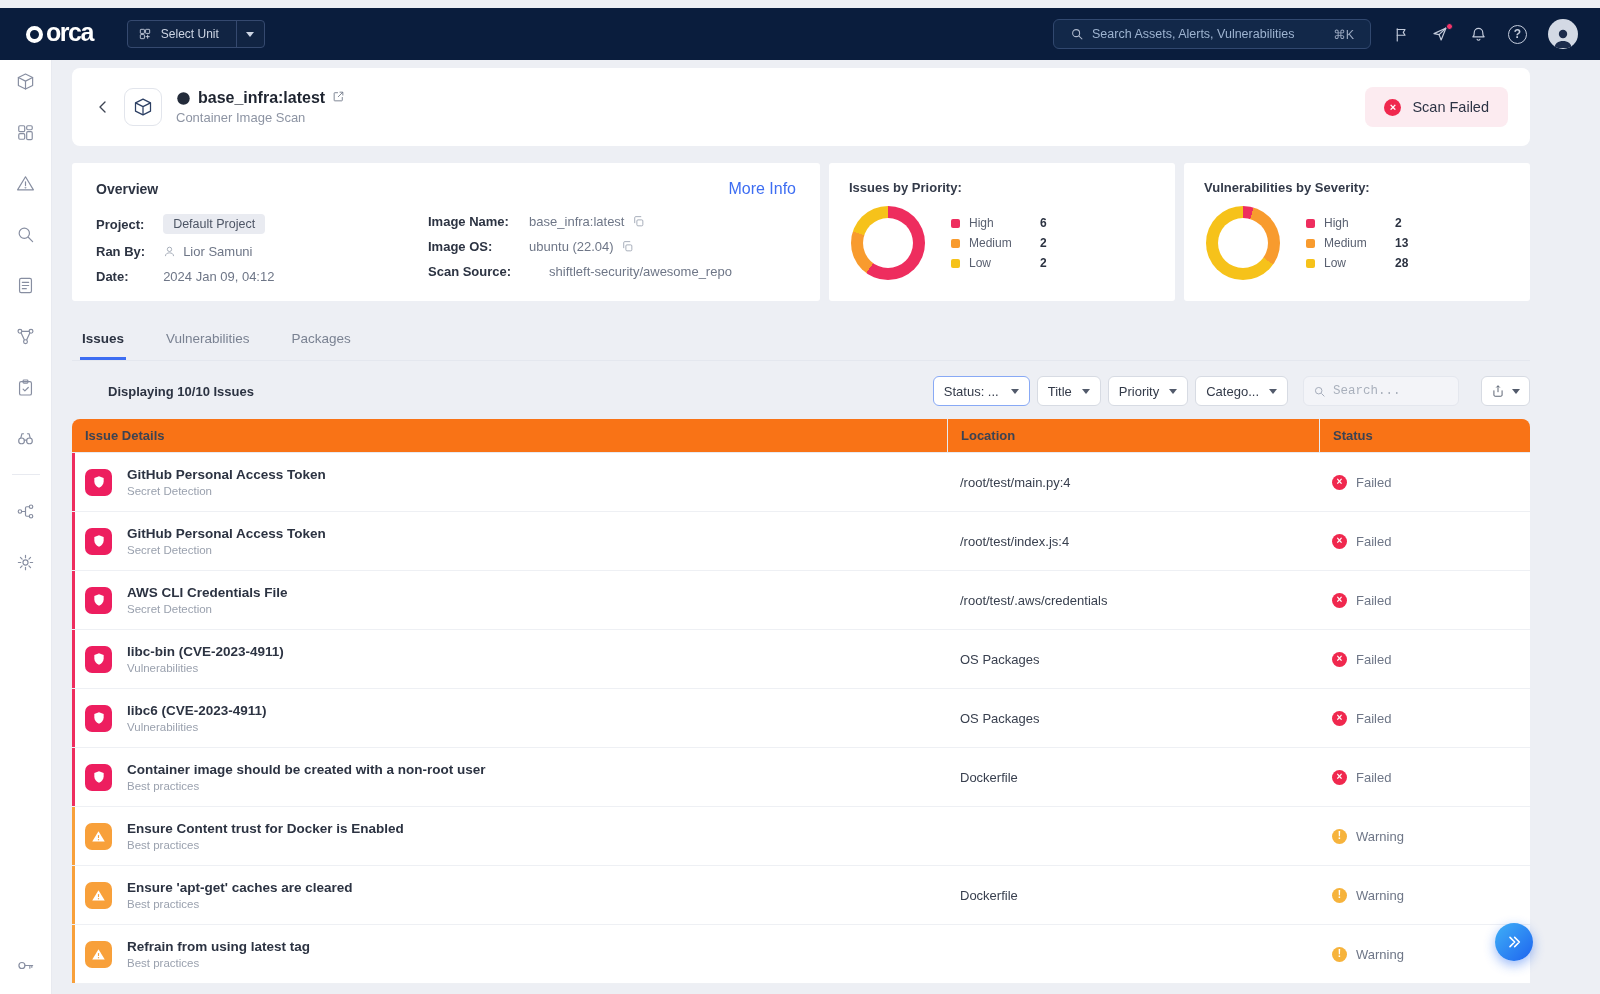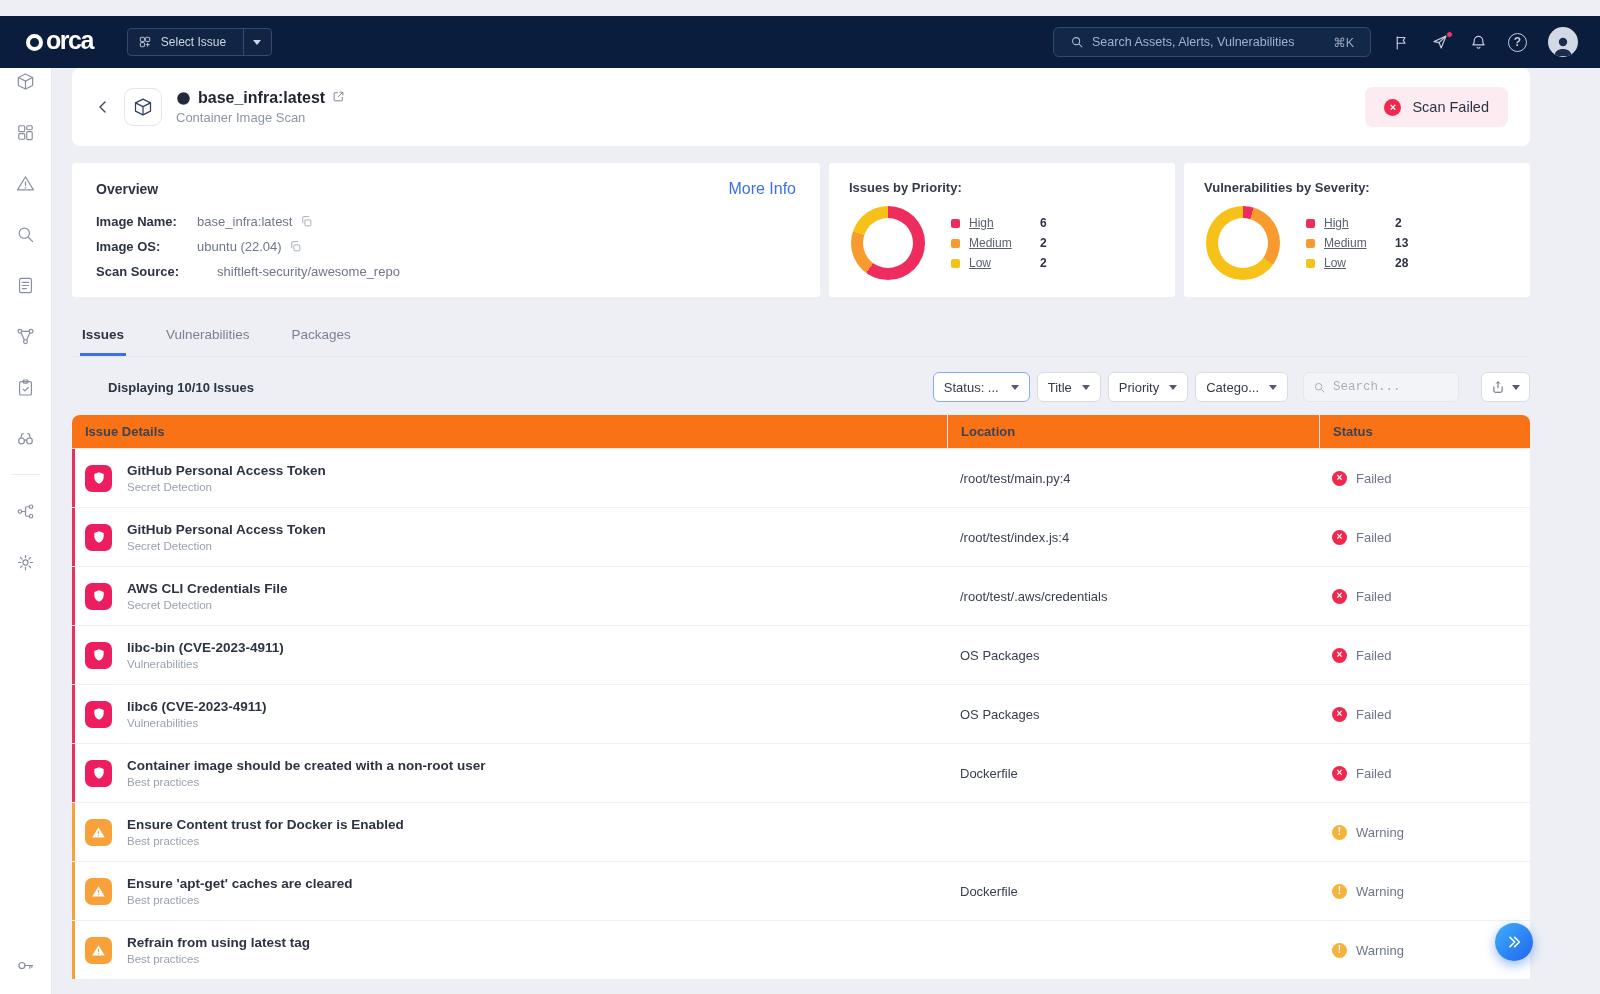--- a/index.html
+++ b/index.html
@@ -1,20 +1,20 @@
 <!DOCTYPE html>
 <html><head>
 <meta charset="utf-8">
 <style>
   * { margin:0; padding:0; box-sizing:border-box; }
   html,body { width:1600px; height:994px; overflow:hidden; background:#edeff4;
     font-family:"Liberation Sans", sans-serif; }
 
   
-  .topbar { position:absolute; top:16px; left:0; width:1600px; height:52px; background:#0a1d3d;
+  .topbar { position:absolute; top:8px; left:0; width:1600px; height:52px; background:#0a1d3d;
     display:flex; align-items:center; padding:0 22px 0 26px; z-index:40; }
   .logo { color:#fff; display:flex; align-items:center; gap:3px; cursor:pointer; }
   .logo-ring { width:17px; height:17px; border:4.5px solid #fff; border-radius:50%; }
   .logo-text { font-size:25px; font-weight:800; letter-spacing:-1.5px; line-height:1; transform:translateY(-2px); }
   .unit-btn { margin-left:34px; height:28px; background:rgba(255,255,255,0.03); border:1px solid #35496f;
     border-radius:4px; color:#cdd5e4; font-size:12px; display:flex; align-items:center; gap:9px;
     padding:0 10px; cursor:pointer; font-family:inherit; }
   .unit-btn svg { stroke:#cdd5e4; fill:none; stroke-width:1.5; }
   .unit-sep { width:1px; height:26px; background:#35496f; margin-left:8px; }
   .caret { width:0; height:0; border-left:4px solid transparent; border-right:4px solid transparent;
@@ -84,21 +84,21 @@
   .pill { background:#e9ebf1; border-radius:4px; padding:3px 10px; color:#4d5565; font-size:12.5px; }
   .copy-btn { display:flex; cursor:pointer; }
 
   .ch-title { font-size:13px; font-weight:700; color:#333a49; }
   .ch-body { display:flex; align-items:center; margin-top:11px; gap:26px; padding-left:2px; }
   .donut { width:74px; height:74px; border-radius:50%; position:relative; flex:0 0 auto; }
   .donut::after { content:""; position:absolute; inset:12px; border-radius:50%; background:#fff; }
   .legend { display:grid; row-gap:6px; }
   .lg-row { display:grid; grid-template-columns:9px 62px auto; align-items:center; column-gap:9px; font-size:12px; }
   .lg-sq { width:9px; height:9px; border-radius:2px; }
-  .lg-label { color:#596070;text-decoration:underline; }
+  .lg-label { color:#596070; }
   .lg-val { color:#2c3342; font-weight:700; }
 
   .tabs { display:flex; gap:38px; margin-top:30px; border-bottom:1px solid #e4e7ee; padding:0 8px; }
   .tab { font-size:13.5px; color:#7a8292; padding:0 2px 11px; cursor:pointer; border-bottom:3px solid transparent; }
   .tab.active { color:#2c3342; font-weight:700; border-bottom-color:#3d6df2; }
 
   .controls { display:flex; align-items:center; margin-top:15px; }
   .displaying { font-size:13px; font-weight:700; color:#2c3342;margin-left:36px; }
   .ctrl-right { margin-left:auto; display:flex; align-items:center; gap:7px; }
   .fbtn { height:30px; background:#fff; border:1px solid #d7dbe3; border-radius:6px; font-size:13px;
@@ -154,21 +154,21 @@
     <span class="logo-ring"></span>
       <span class="logo-text">orca</span>
   </div>
   <button class="unit-btn">
     <svg width="14" height="14" viewBox="0 0 24 24">
         <rect x="4" y="4" width="7" height="7" rx="1"></rect>
         <rect x="13" y="4" width="7" height="7" rx="1"></rect>
         <rect x="4" y="13" width="7" height="7" rx="1"></rect>
         <path d="M16.5 13v7M13 16.5h7"></path>
       </svg>
-    <span>Select Issue</span>
+    <span>Select Unit</span>
     <span class="unit-sep"></span>
     <span class="caret"></span>
   </button>
 
   <div class="tb-search">
     <svg width="14" height="14" viewBox="0 0 24 24">
         <circle cx="10.5" cy="10.5" r="6"></circle>
         <path d="M15.5 15.5L21 21"></path>
       </svg>
     <input class="tb-input" placeholder="Search Assets, Alerts, Vulnerabilities" style="">
@@ -322,20 +322,36 @@
     </div>
   </div>
 
   <div class="cards">
     <div class="card ov-card">
       <div class="ov-head">
         <span class="ov-title">Overview</span>
         <span class="more-info">More Info</span>
       </div>
       <div class="ov-cols">
+        <div class="ov-col left">
+          <span class="ov-label">Project:</span>
+          <span class="ov-val">
+              <span class="pill">Default Project</span>
+            </span>
+          <span class="ov-label">Ran By:</span>
+          <span class="ov-val">
+            <svg width="13" height="13" viewBox="0 0 24 24">
+                <circle cx="12" cy="8" r="4"></circle>
+                <path d="M4.5 20.5c0-4 3.4-6 7.5-6s7.5 2 7.5 6"></path>
+              </svg>
+            <span>Lior Samuni</span>
+          </span>
+          <span class="ov-label">Date:</span>
+          <span class="ov-val">2024 Jan 09, 04:12</span>
+        </div>
         <div class="ov-col">
           <span class="ov-label">Image Name:</span>
           <span class="ov-val">
             <span>base_infra:latest</span>
             <span class="copy-btn">
                 <svg width="13" height="13" viewBox="0 0 24 24">
                   <rect x="9" y="9" width="11" height="11" rx="2"></rect>
                   <path d="M5 15V5a2 2 0 0 1 2-2h10"></path>
                 </svg>
               </span>

